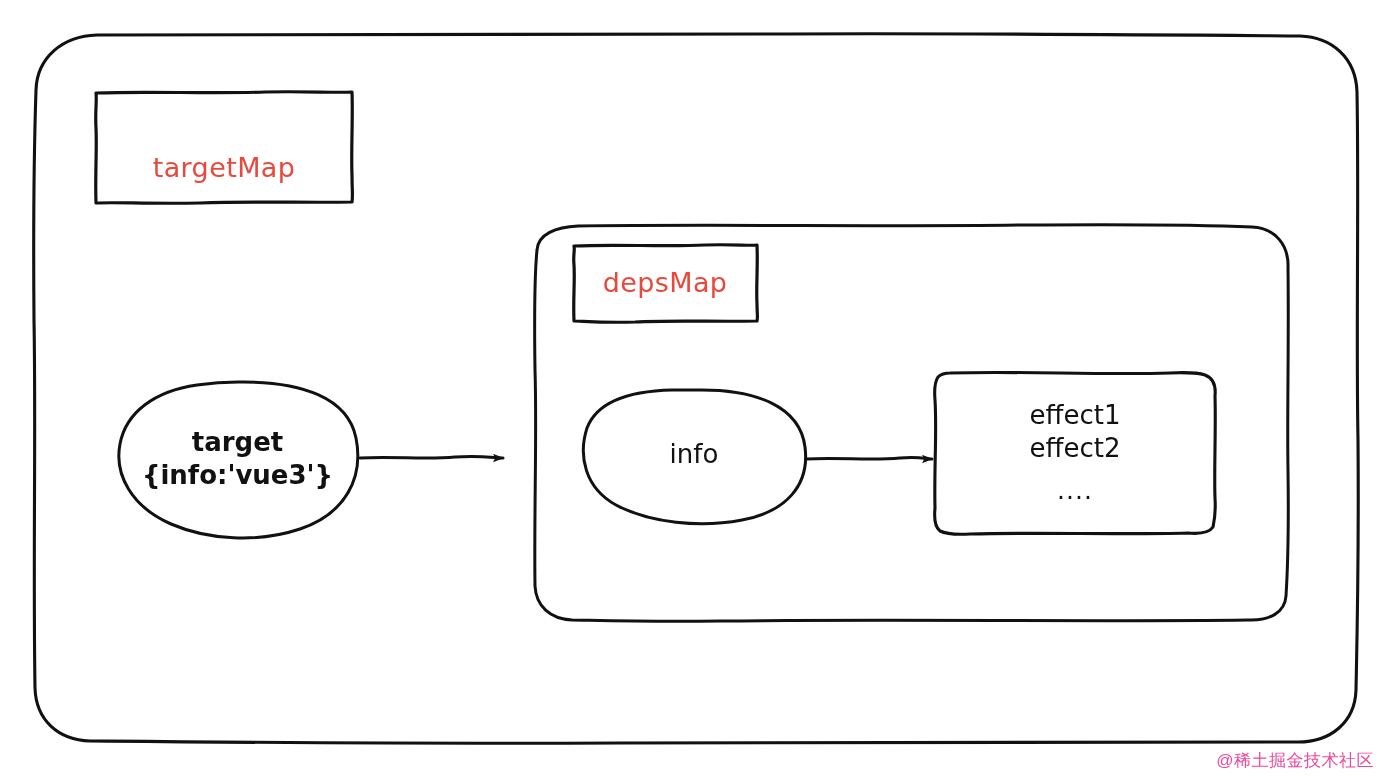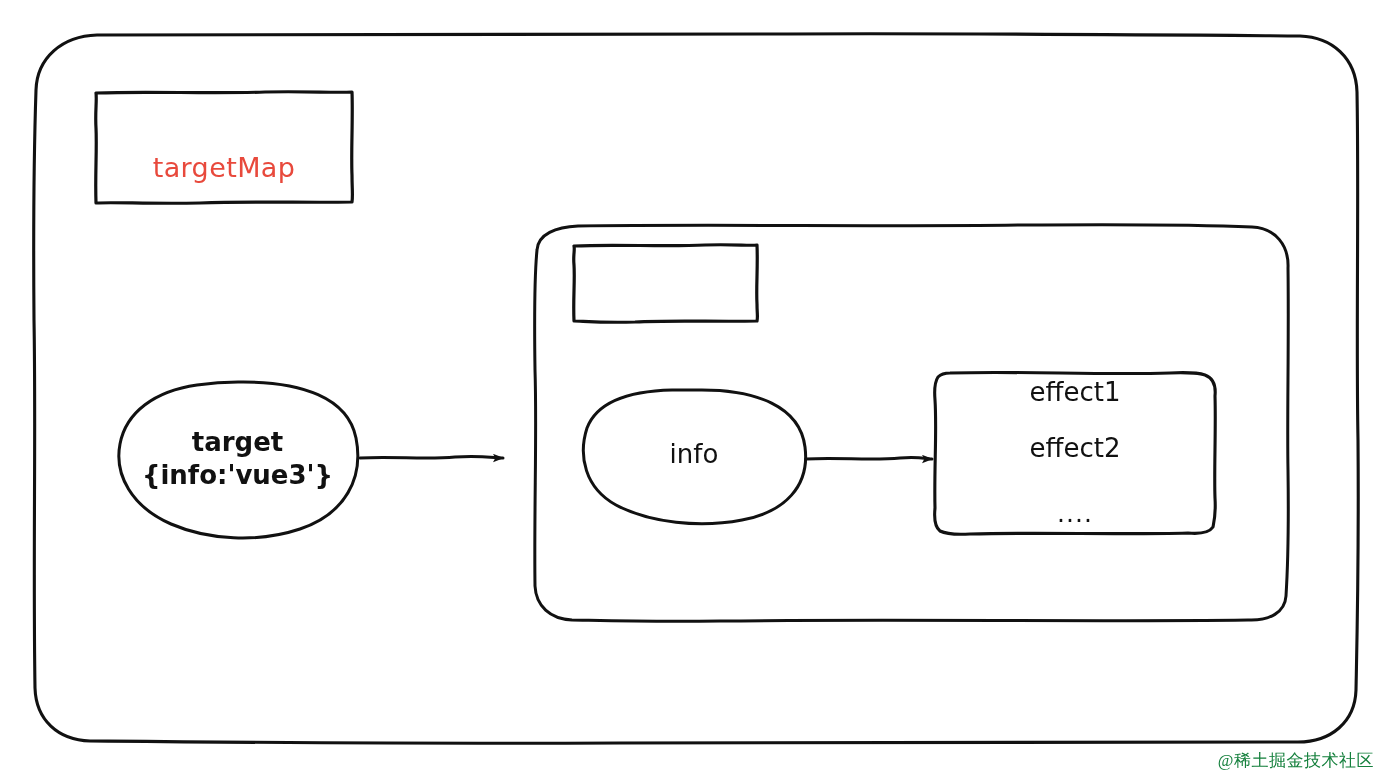--- a/index.html
+++ b/index.html
@@ -56,34 +56,34 @@
   #label-depsmap {
     left: 573px; top: 245px; width: 184px; height: 76px;
   }
   #label-target {
     left: 117px; top: 382px; width: 241px; height: 154px; font-weight: bold;
   }
   #label-info {
     left: 583px; top: 390px; width: 222px; height: 128px; text-align: right;
   }
   #label-effects {
-    left: 935px; top: 373px; width: 280px; height: 160px; gap: 23px;
+    left: 935px; top: 373px; width: 280px; height: 160px;
   }
   #label-effects .ln-ellipsis {
     margin-top: 10px;
     font-size: 25px;
     letter-spacing: 1px;
   }
   #watermark {
     position: absolute;
     right: 8px;
     bottom: 6px;
-    color: #15803d;
+    color: #ec4899;
     font-size: 17px;
-    font-family: Liberation Serif, serif;
+    font-family: Liberation Sans, sans-serif;
     letter-spacing: 0.5px;
     white-space: nowrap;
     pointer-events: none;
   }
 </style>
 </head>
 <body>
 
 <div id="canvas">
 
@@ -167,20 +167,21 @@
       </path>
 
       <path stroke-width="3.0" marker-end="url(#arrowhead)" d="M 806,459 C 840,457 870,461 900,458 C 918,456 927,459 932,459">
       </path>
 
     </g>
   </svg>
 
   <div class="lbl lbl-red" id="label-targetmap">targetMap</div>
 
+  <div class="lbl lbl-red" id="label-depsmap">depsMap</div>
 
   <div class="lbl lbl-black lbl-multiline" id="label-target">
     <span class="ln">target</span>
     <span class="ln">{info:'vue3'}</span>
   </div>
 
   <div class="lbl lbl-black" id="label-info">info</div>
 
   <div class="lbl lbl-black lbl-multiline" id="label-effects">
     <span class="ln">effect1</span>

